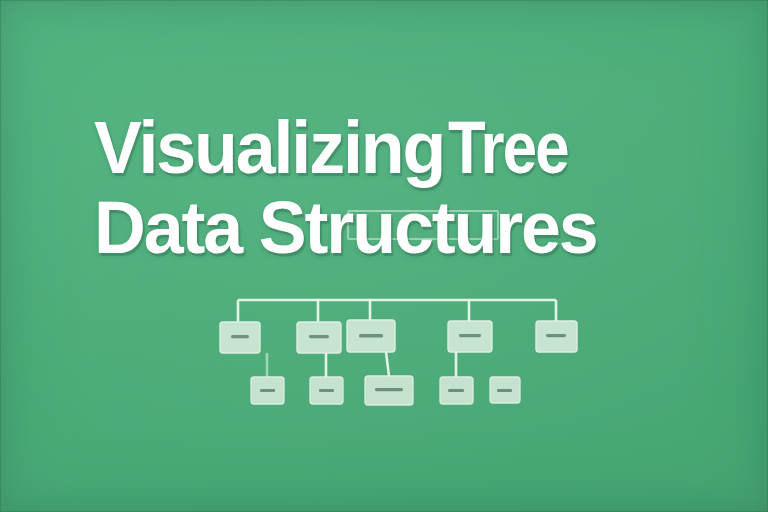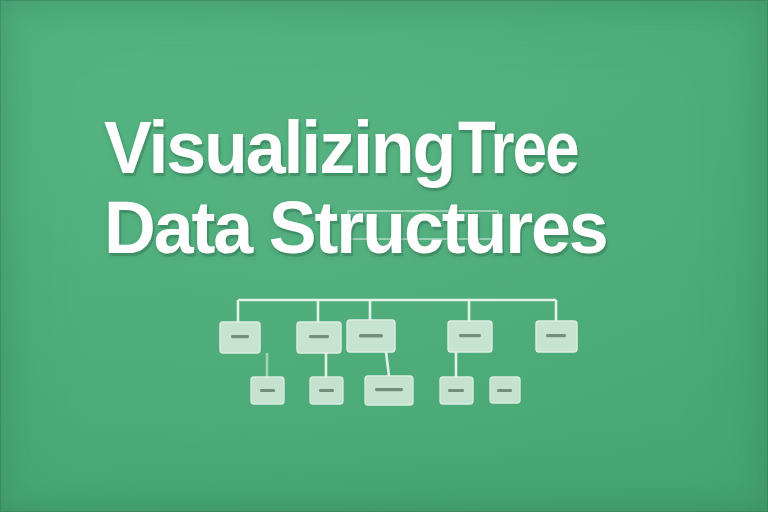--- a/index.html
+++ b/index.html
@@ -50,21 +50,21 @@
     left: 0;
     top: 0;
     width: 768px;
     height: 512px;
   }
   .tree-layer svg { display: block; }
 
   
   .title-block {
     position: absolute;
-    left: 104px;
+    left: 94px;
     top: 113px;
     width: 620px;
   }
   .title-line {
     color: #ffffff;
     font-weight: 700;
     font-size: 74px;
     line-height: 0.94;
     letter-spacing: -2.2px;
     white-space: nowrap;

